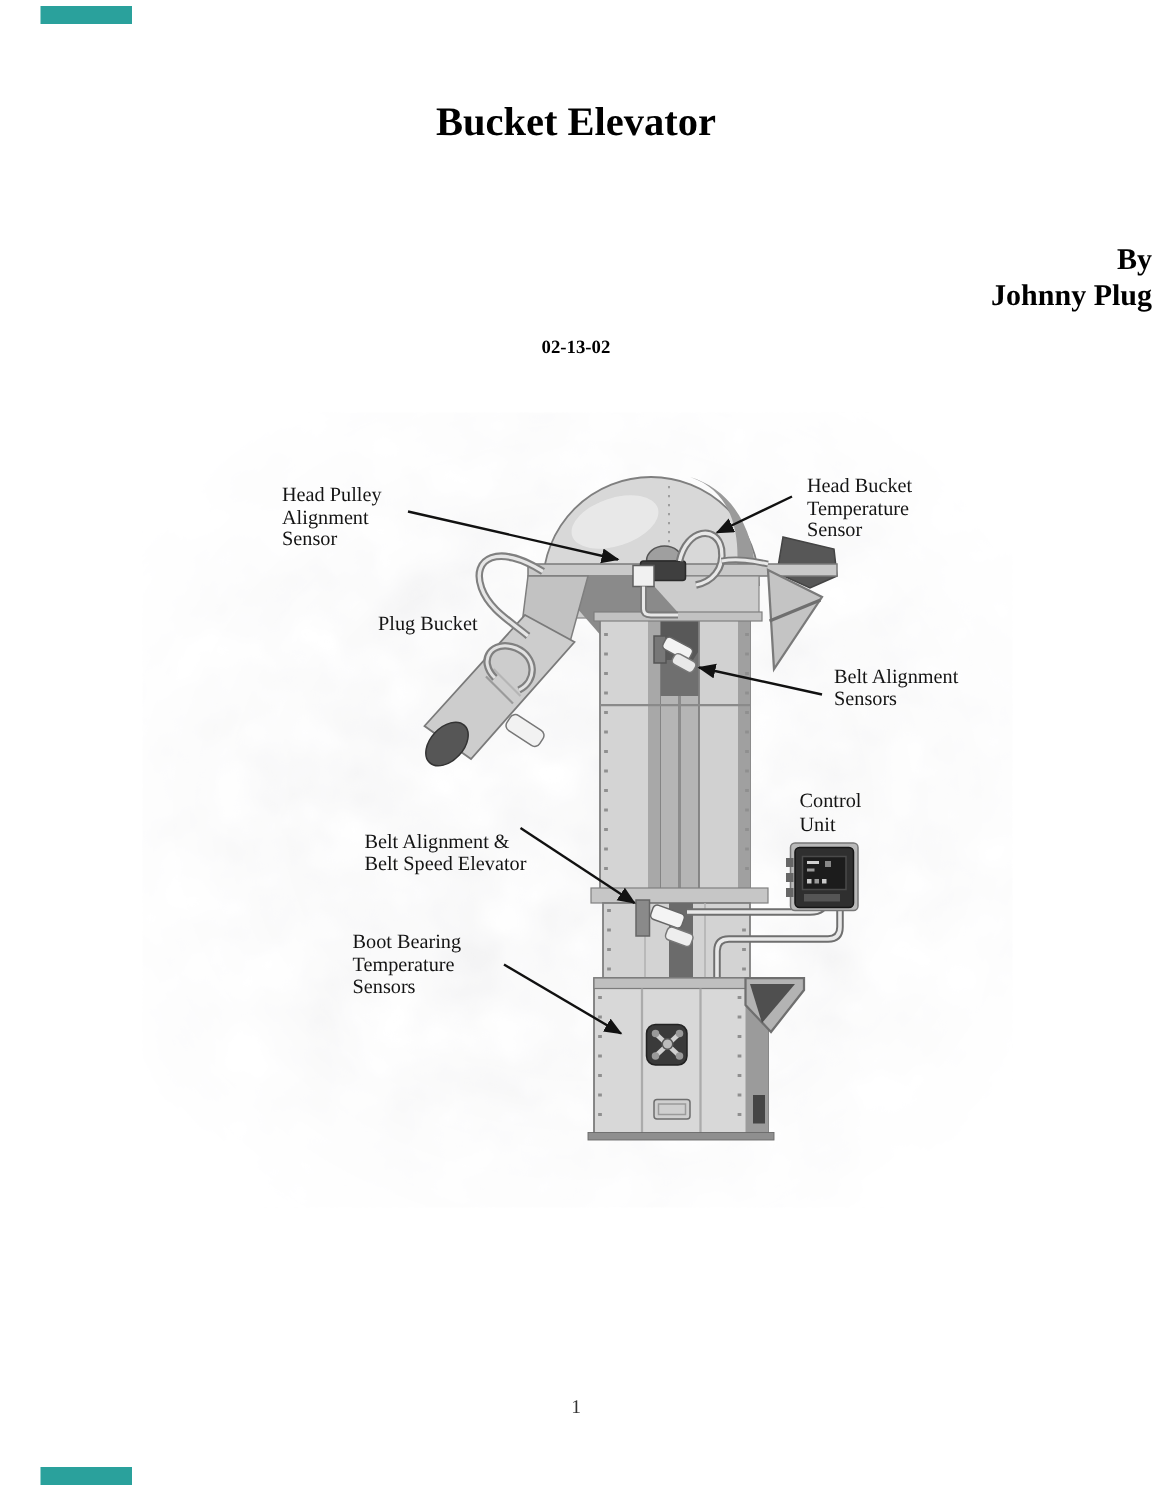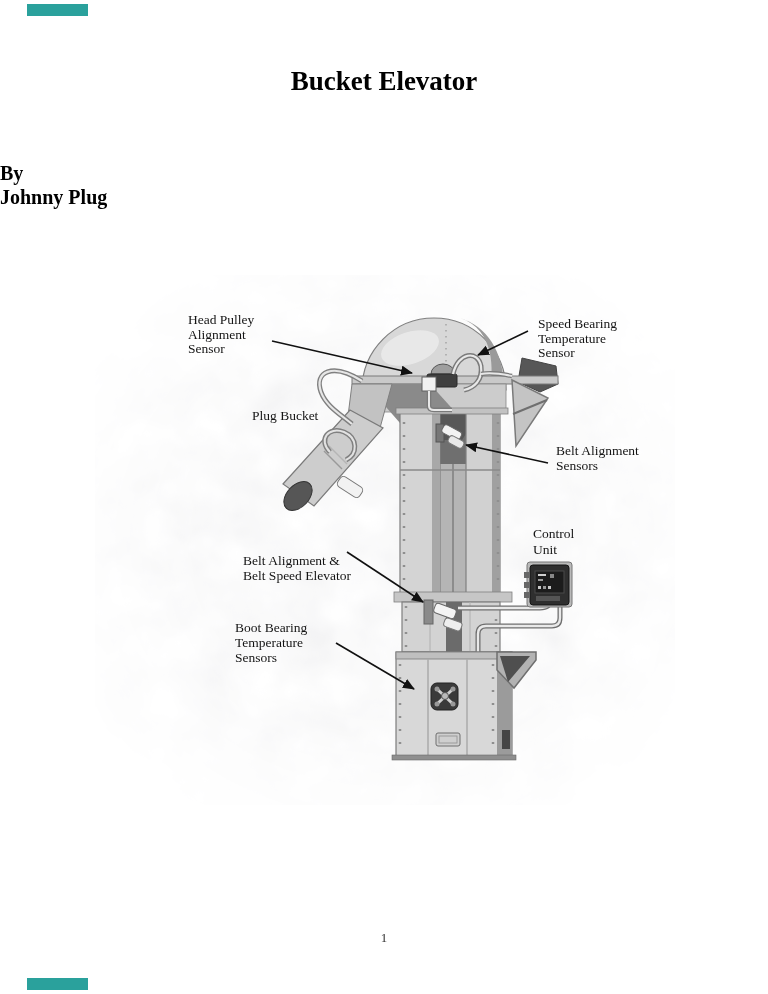--- a/index.html
+++ b/index.html
@@ -2,21 +2,21 @@
 <html><head>
 <meta charset="utf-8">
 <style>
   html,body{margin:0;padding:0;background:#ffffff;}
   .page{position:relative;width:768px;height:994px;background:#ffffff;overflow:hidden;
         font-family:"Liberation Serif","DejaVu Serif",serif;color:#111;border-radius:21px;}
   .seam{position:absolute;left:27px;width:61px;height:12px;background:#2aa19c;}
   .seam.top{top:4px;} .seam.bot{top:978px;}
   .title{position:absolute;top:66px;left:0;width:768px;text-align:center;
          font-weight:bold;font-size:27px;line-height:31px;color:#000;}
-  .byline{position:absolute;top:161px;left:0;width:768px;text-align:left;
+  .byline{position:absolute;top:161px;left:0;width:768px;text-align:right;
           font-weight:bold;font-size:20px;line-height:24px;color:#000;}
   .datestamp{position:absolute;top:224px;left:0;width:768px;text-align:center;
           font-weight:bold;font-size:12.5px;color:#000;}
   .pagenum{position:absolute;top:930px;left:0;width:768px;text-align:center;
           font-size:13px;color:#333;}
   svg.diagram{position:absolute;left:0;top:0;}
   .lbl{position:absolute;font-size:13.5px;line-height:14.5px;color:#141414;white-space:nowrap;}
 </style>
 </head>
 <body>
@@ -28,20 +28,21 @@
 
   <div class="title">
     <div>Bucket Elevator</div>
   </div>
 
   <div class="byline">
     <div>By</div>
     <div>Johnny Plug</div>
   </div>
 
+  <div class="datestamp">02-13-02</div>
 
   <svg class="diagram" width="768" height="994" viewBox="0 0 768 994">
     <defs>
       <filter id="mottle" x="-10%" y="-10%" width="120%" height="120%">
         <feTurbulence type="fractalNoise" baseFrequency="0.021 0.024" numOctaves="3" seed="11"></feTurbulence>
         <feColorMatrix type="matrix" values="0 0 0 0 0.87  0 0 0 0 0.87  0 0 0 0 0.88  0.55 0.55 0.55 0 -0.5"></feColorMatrix>
         <feGaussianBlur stdDeviation="1.2"></feGaussianBlur>
       </filter>
       <radialGradient id="fadeg" cx="0.5" cy="0.5" r="0.62">
         <stop offset="0.5" stop-color="#ffffff"></stop>
@@ -193,28 +194,28 @@
 
     <g stroke="#111" stroke-width="1.6">
       <line x1="272" y1="341" x2="412" y2="373" marker-end="url(#ah)"></line>
       <line x1="528" y1="331" x2="478" y2="355" marker-end="url(#ah)"></line>
       <line x1="548" y1="463" x2="466" y2="445" marker-end="url(#ah)"></line>
       <line x1="347" y1="552" x2="423" y2="602" marker-end="url(#ah)"></line>
       <line x1="336" y1="643" x2="414" y2="689" marker-end="url(#ah)"></line>
     </g>
   </svg>
 
-  <div class="lbl" style="left:188px;top:313px">
+  <div class="lbl" style="left:188px;top:323px">
     <div>Head Pulley</div>
     <div>Alignment</div>
     <div>Sensor</div>
   </div>
 
   <div class="lbl" style="left:538px;top:317px">
-    <div>Speed Bearing</div>
+    <div>Head Bucket</div>
     <div>Temperature</div>
     <div>Sensor</div>
   </div>
 
   <div class="lbl" style="left:252px;top:409px">
     <div>Plug Bucket</div>
   </div>
 
   <div class="lbl" style="left:556px;top:444px">
     <div>Belt Alignment</div>

